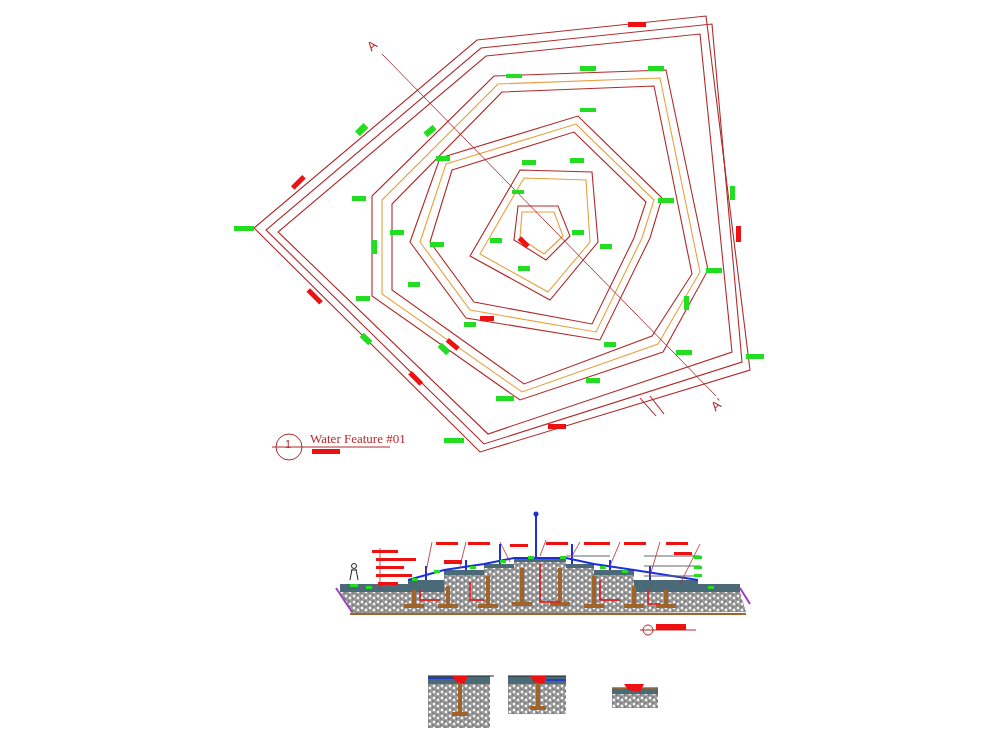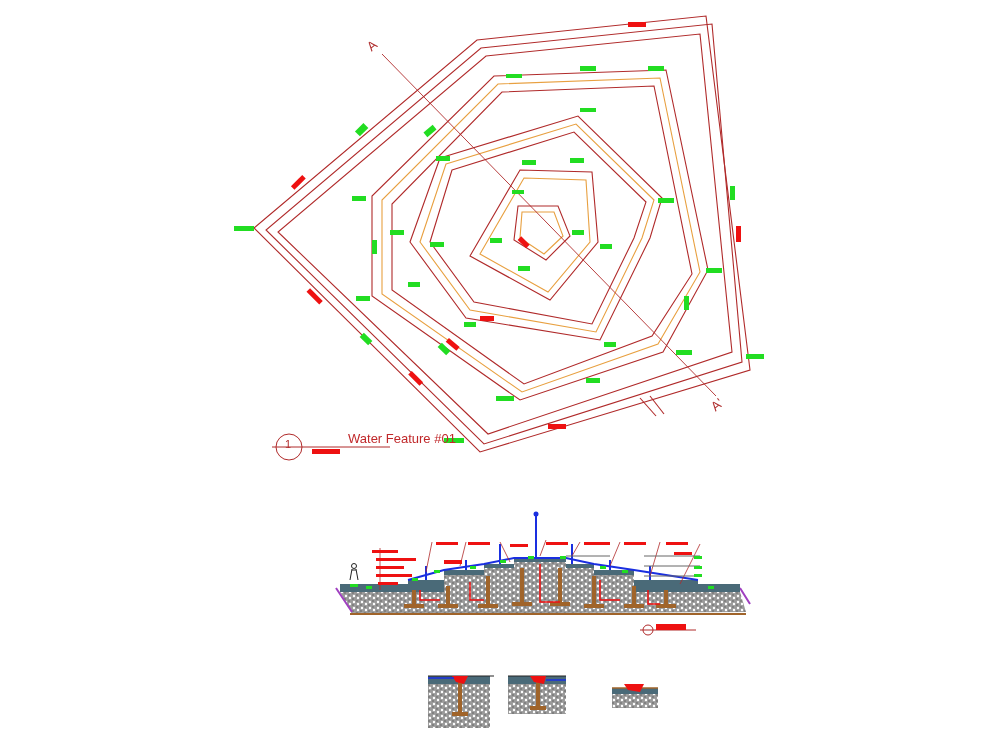--- a/index.html
+++ b/index.html
@@ -1,18 +1,18 @@
 <!DOCTYPE html>
 <html><head>
 <meta charset="utf-8">
 <style>
   html,body{margin:0;padding:0;background:#ffffff;}
   body{width:1000px;height:751px;position:relative;overflow:hidden;font-family:"Liberation Sans",sans-serif;}
   #canvas{position:absolute;left:0;top:0;width:1000px;height:751px;}
-  .title-text{position:absolute;left:310px;top:431px;font-size:13px;color:#c0282a;font-family:Liberation Sans, sans-serif;white-space:nowrap;margin-left:38px;}
+  .title-text{position:absolute;left:310px;top:431px;font-size:13px;color:#c0282a;font-family:Liberation Serif, serif;white-space:nowrap;}
 </style>
 </head>
 <body>
 
 <svg id="canvas" viewBox="0 0 1000 751" xmlns="http://www.w3.org/2000/svg">
   <defs>
     <pattern id="gravel" width="8" height="6" patternUnits="userSpaceOnUse">
       <rect width="8" height="6" fill="#9a9a9a"></rect>
       <circle cx="2" cy="2" r="1.2" fill="#ffffff"></circle>
       <circle cx="6" cy="4" r="1.2" fill="#ffffff"></circle>

